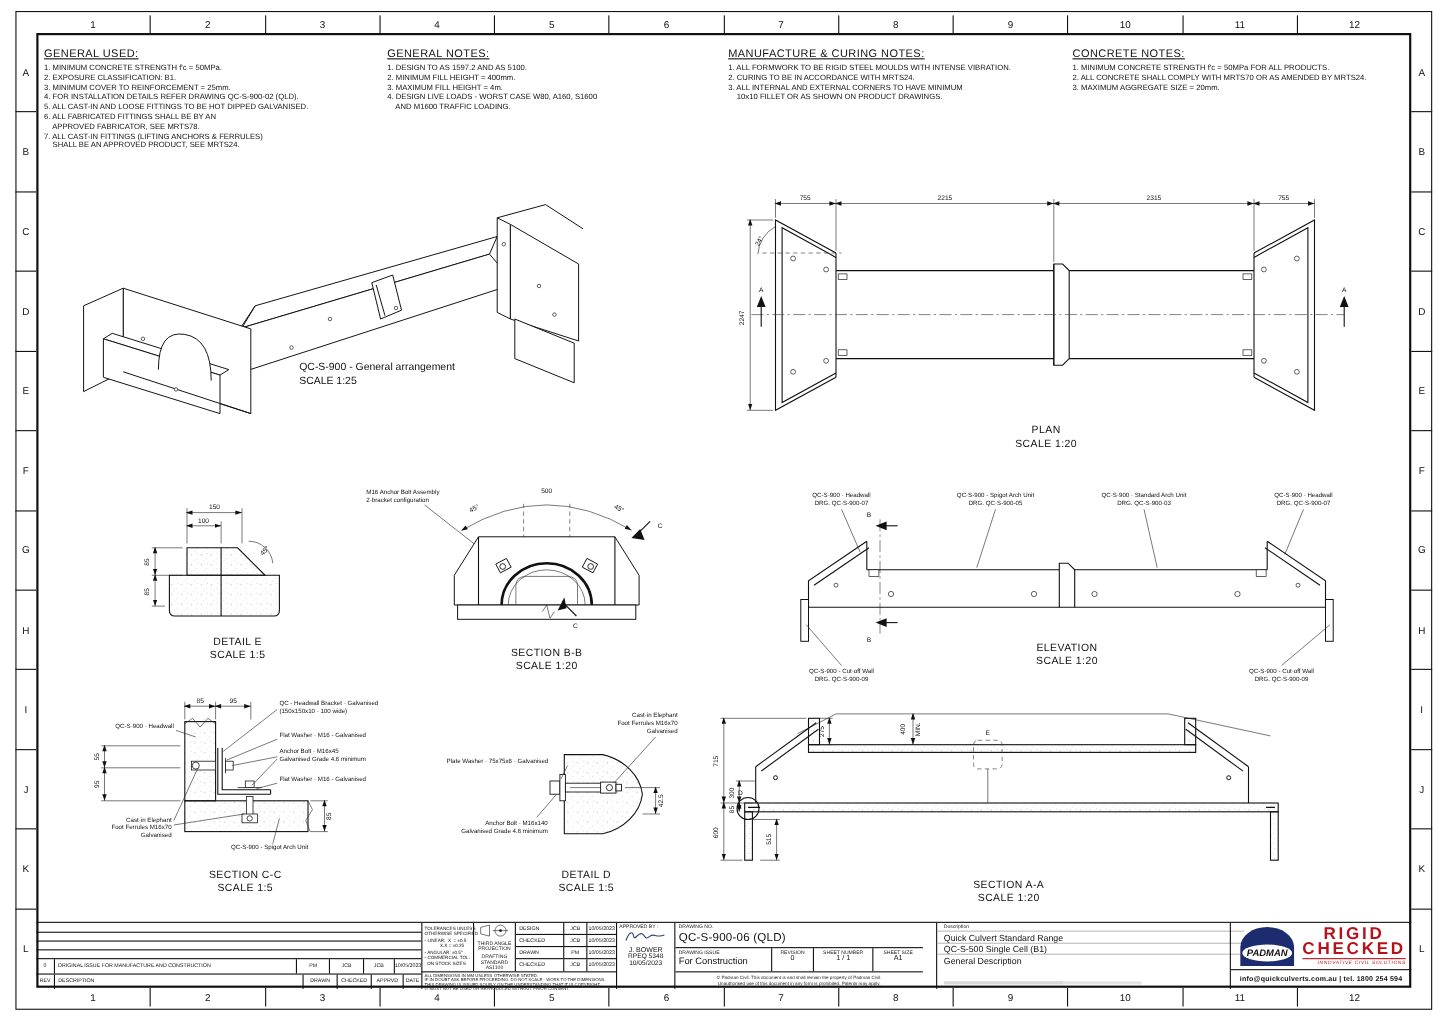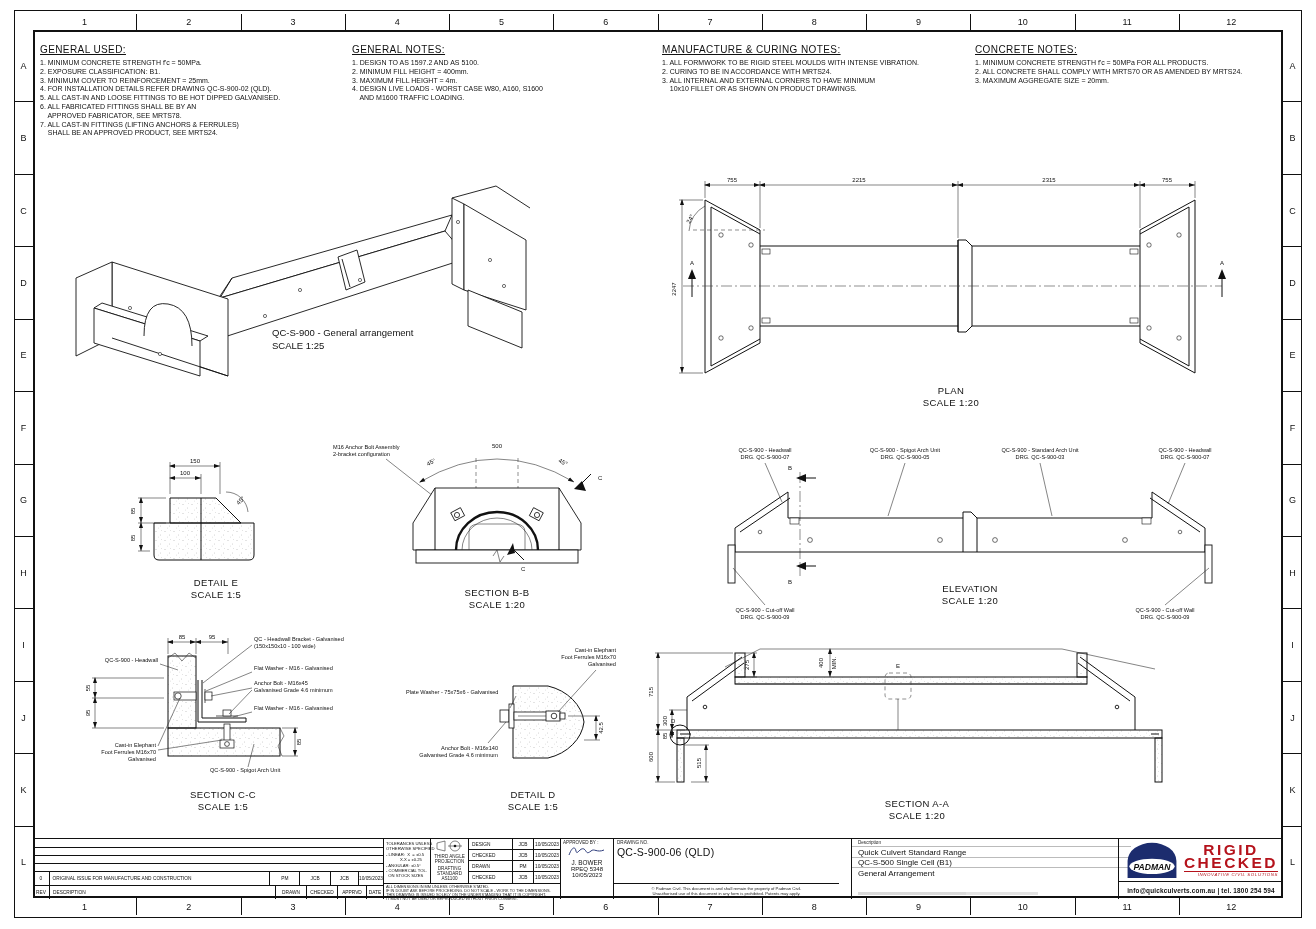--- a/index.html
+++ b/index.html
@@ -668,31 +668,49 @@
         <path d="M2,10 C5,2 8,1 9,6 C10,11 13,2 17,4 C20,6 19,10 24,6 C27,3 30,8 37,5" stroke="#2e3d7c" stroke-width="1" fill="none"></path>
       </svg>
       <div style="font-size:6.4px">J. BOWER</div>
       <div style="font-size:6px">RPEQ 5348</div>
       <div style="font-size:6px">10/05/2023</div>
     </div>
 
     <div class="box drawarea">
       <div class="lab" style="padding:1px 0 0 3px">DRAWING NO.</div>
       <div class="dn-val">QC-S-900-06 (QLD)</div>
+      <div class="row2">
+        <div class="issue">
+          <div class="lab" style="padding-top:1px">DRAWING ISSUE</div>
+          <div style="font-size:8.5px">For Construction</div>
+        </div>
+        <div class="minibox" style="width:38px">
+          <div class="lab" style="padding-top:1px">REVISION</div>
+          <div style="font-size:6.5px">0</div>
+        </div>
+        <div class="minibox" style="width:54px">
+          <div class="lab" style="padding-top:1px">SHEET NUMBER</div>
+          <div style="font-size:6.5px">1 / 1</div>
+        </div>
+        <div class="minibox" style="flex:1;border-right:none">
+          <div class="lab" style="padding-top:1px">SHEET SIZE</div>
+          <div style="font-size:6.5px">A1</div>
+        </div>
+      </div>
       <div class="copyr">
         <div>© Padman Civil. This document is and shall remain the property of Padman Civil.</div>
         <div>Unauthorised use of this document in any form is prohibited. Patents may apply.</div>
       </div>
     </div>
 
     <div class="box descr">
       <div class="lab" style="padding:1px 0 1px 6px">Description</div>
       <div class="dl">Quick Culvert Standard Range</div>
       <div class="dl">QC-S-500 Single Cell (B1)</div>
-      <div class="dl">General Arrangement</div>
+      <div class="dl">General Description</div>
       <div class="filepath"></div>
     </div>
 
     <div class="box logo">
       <div class="logo-top">
         <svg width="56" height="38" viewBox="0 0 60 42">
           <path d="M3,41 V22 A27,20 0 0 1 57,22 V41 Z" fill="#1c2c6e"></path>
           <ellipse cx="30" cy="28" rx="25" ry="8.5" fill="#fff"></ellipse>
           <text x="30" y="31.5" text-anchor="middle" font-size="9.5" font-weight="bold" font-style="italic" fill="#1c2c6e">PADMAN</text>
         </svg>

